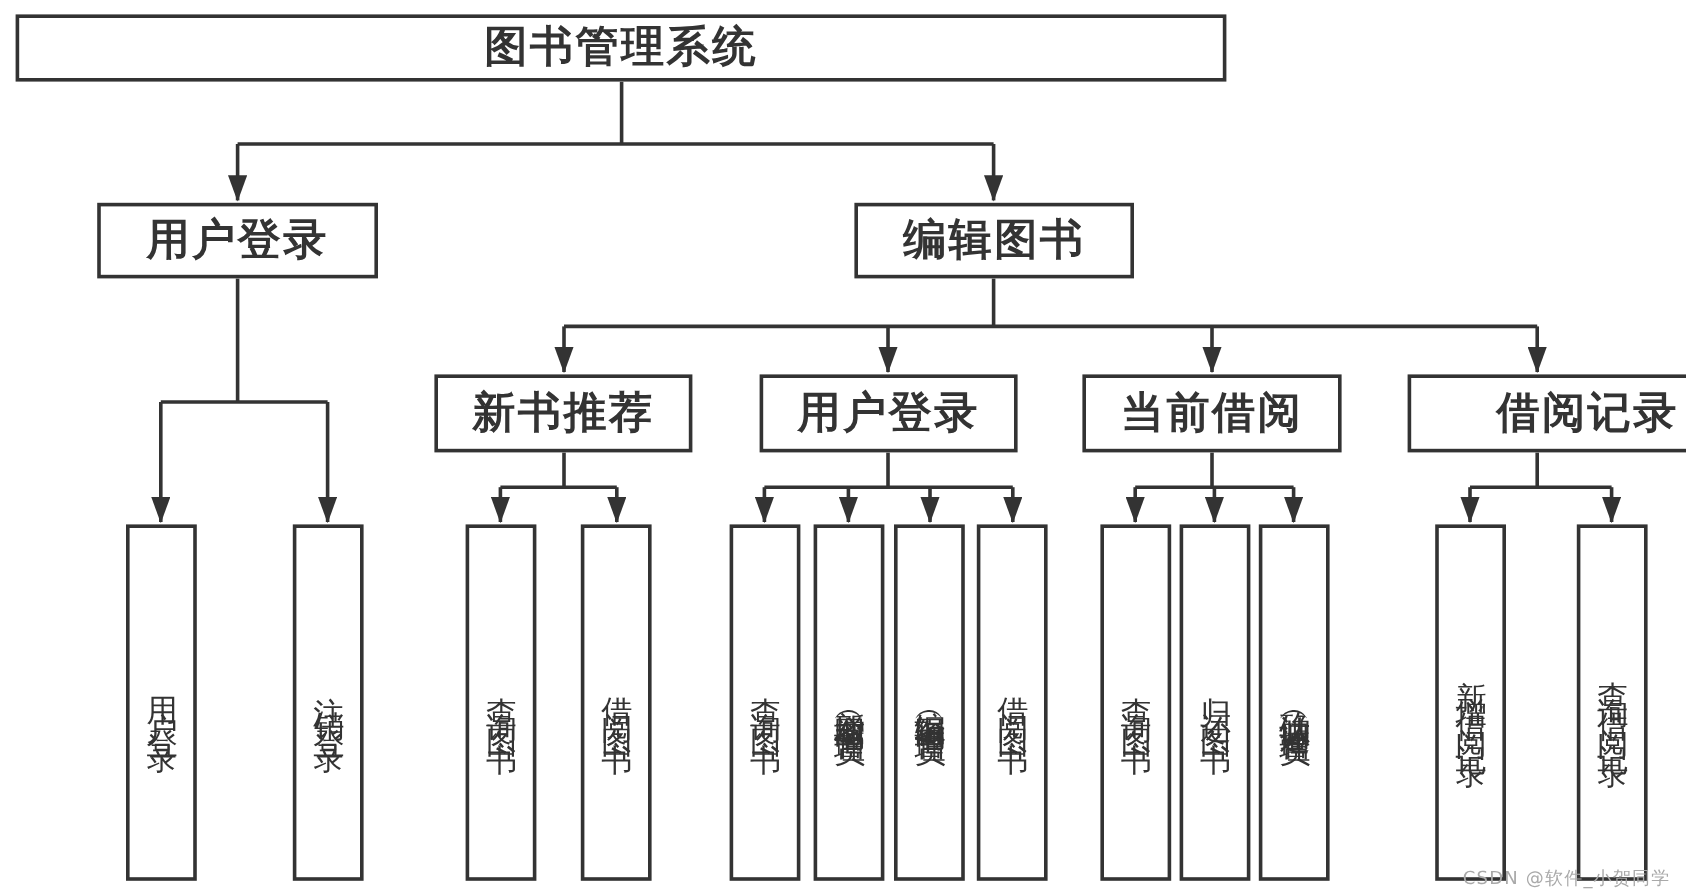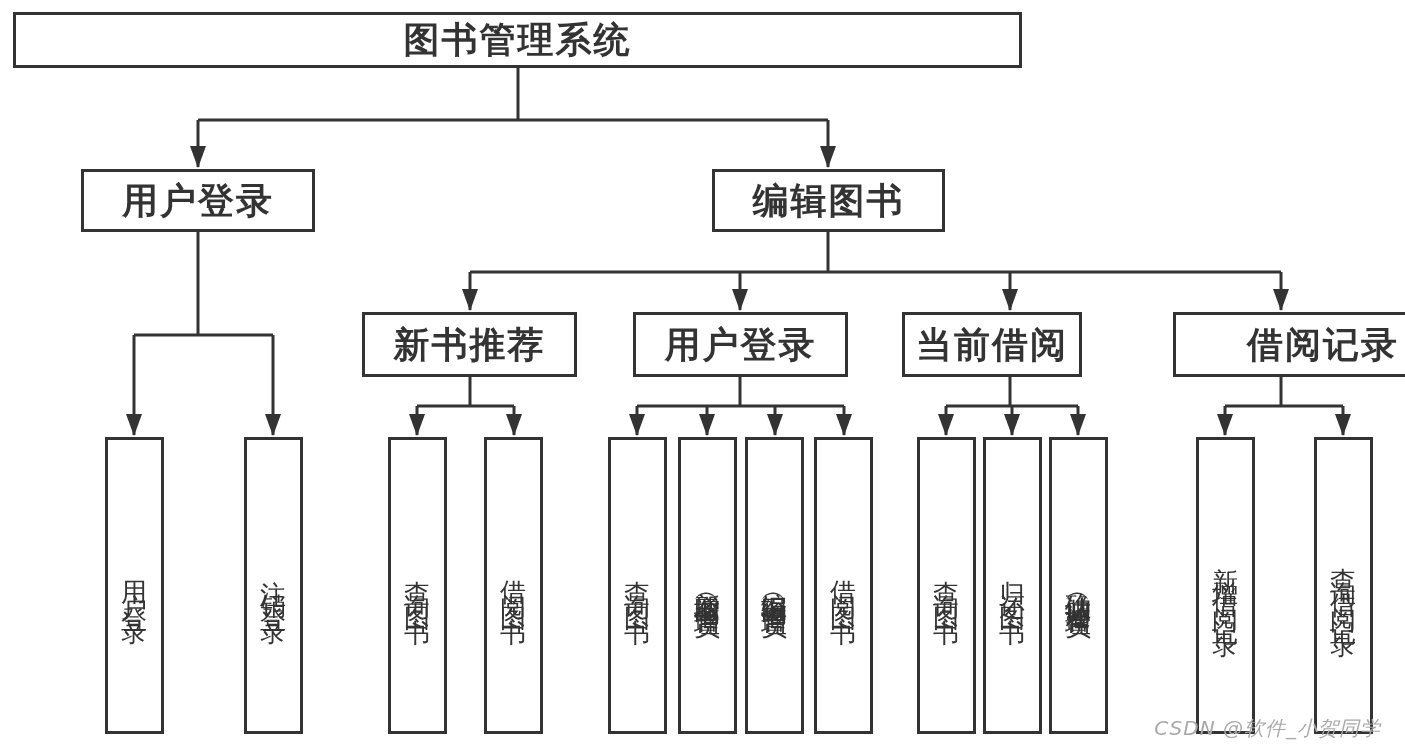--- a/index.html
+++ b/index.html
@@ -32,44 +32,43 @@
     line-height:1;
     white-space:nowrap;
     font-weight:bold;
   }
   
   .root   {left:13px;  top:12px;  width:1009px; height:56px;}
   .lvl2-a {left:81px;  top:169px; width:234px;  height:63px;}
   .lvl2-b {left:712px; top:169px; width:233px;  height:63px;}
   .lvl3-a {left:362px; top:312px; width:215px;  height:65px;}
   .lvl3-b {left:633px; top:312px; width:215px;  height:65px;}
-  .lvl3-c {left:902px; top:312px; width:180px;  height:65px;}
+  .lvl3-c {left:902px; top:312px; width:216px;  height:65px;}
   .lvl3-d {left:1173px;top:312px; width:252px;  height:65px;padding-left:48px;}
   .leaf   {top:437px; width:59px; height:297px;}
   .leaf .vlabel{
     writing-mode:vertical-rl;
     font-size:26px;
     letter-spacing:13px;
     line-height:1;
     white-space:nowrap;
   }
   .leaf .vlabel.long{letter-spacing:3px;}
   .x1{left:105px}.x2{left:244px}.x3{left:388px}.x4{left:484px}
   .x5{left:608px}.x6{left:678px}.x7{left:745px}.x8{left:814px}
   .x9{left:917px}.x10{left:983px}.x11{left:1049px}
   .x12{left:1196px}.x13{left:1314px}
   .watermark{
     position:absolute;
-    right:24px;bottom:5px;
-    font-size:20px;
+    right:13px;bottom:5px;
+    font-size:15px;
     color:var(--wm);
     letter-spacing:1px;
     z-index:5;
     white-space:nowrap;
-    font-style:italic;
   }
 </style>
 </head>
 <body>
 
 <div class="canvas">
 
   <svg class="connectors" viewBox="0 0 1405 747" xmlns="http://www.w3.org/2000/svg">
     <defs>
       <marker id="arrow" markerUnits="userSpaceOnUse" markerWidth="22" markerHeight="16" refX="21" refY="8" orient="auto">

